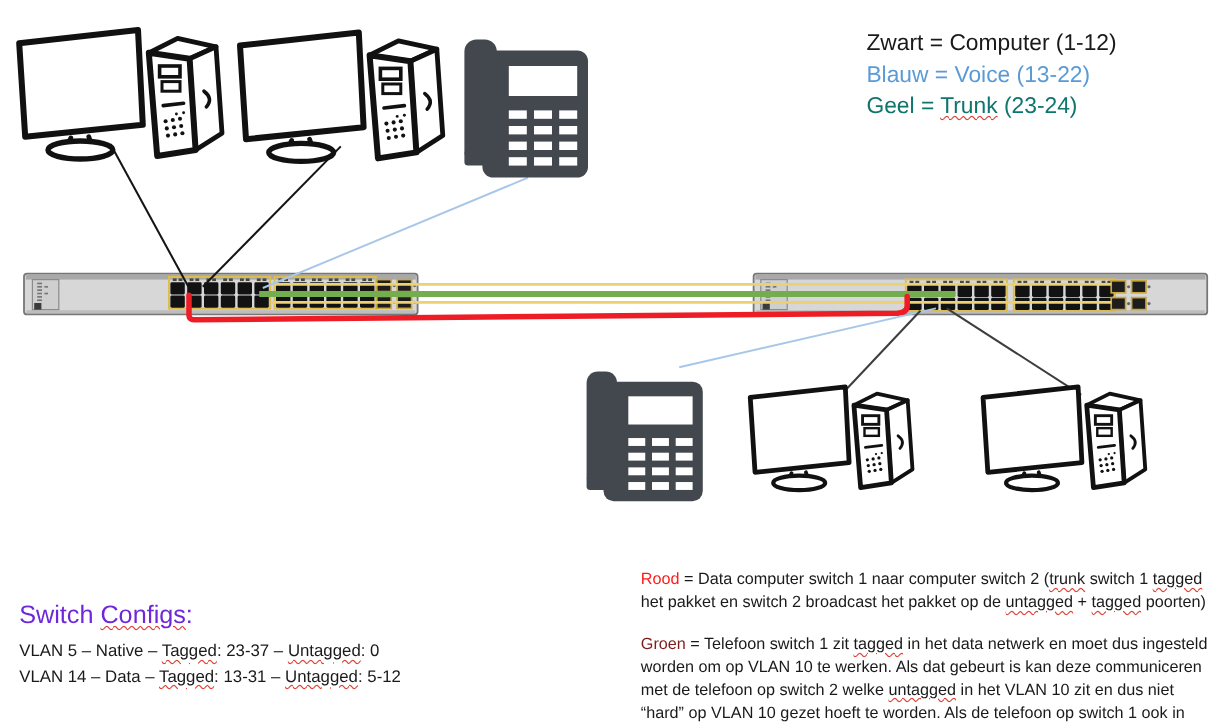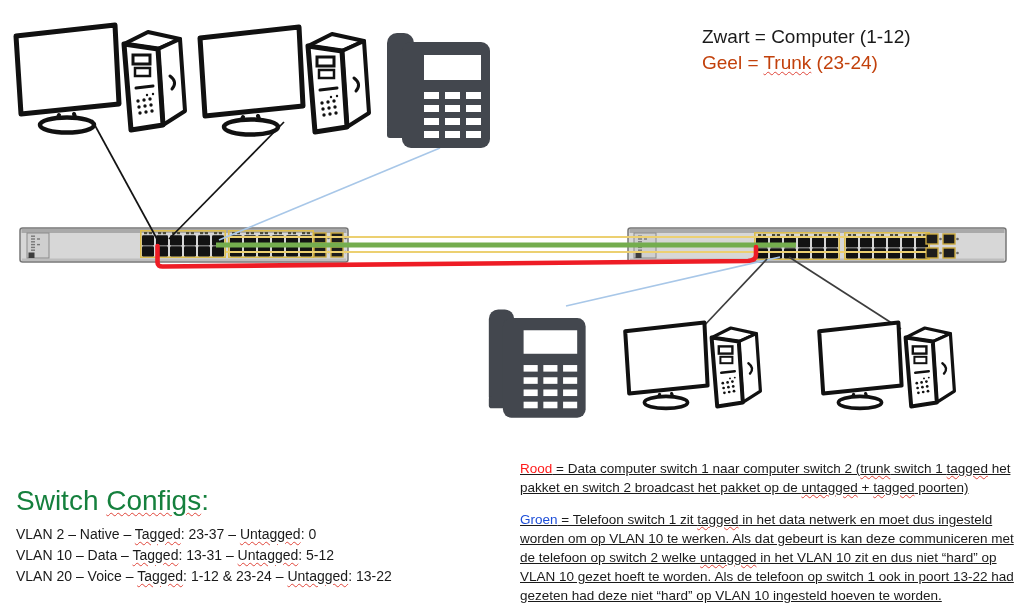--- a/index.html
+++ b/index.html
@@ -3,34 +3,34 @@
 <meta charset="utf-8">
 <style>
   html,body{margin:0;padding:0;background:#ffffff;}
   body{width:1024px;height:603px;position:relative;overflow:hidden;
        font-family:"Liberation Sans",sans-serif;color:#1a1a1a;}
   .abs{position:absolute;}
   .wavy{text-decoration-line:underline;text-decoration-style:wavy;
         text-decoration-color:#e0453a;text-decoration-thickness:1px;
         text-underline-offset:2px;}
   
-  .legend{left:702px;top:24px;font-size:19px;line-height:26px;white-space:nowrap;}
+  .legend{left:722px;top:24px;font-size:19px;line-height:26px;white-space:nowrap;}
   .legend-zwart{color:#1a1a1a;}
   .legend-blauw{color:#5b9bd5;}
-  .legend-geel{color:#c2410c;}
+  .legend-geel{color:#0f766e;}
   
   .configs{left:16px;top:485px;}
-  .configs-heading{font-size:28px;color:#15803d;margin:0 0 7px 0;font-weight:400;}
+  .configs-heading{font-size:21px;color:#6d28d9;margin:16px 0 7px 0;font-weight:400;}
   .configs-row{font-size:14px;line-height:21px;white-space:nowrap;}
   
   .notes{left:518px;top:457px;width:505px;font-size:13.5px;line-height:19px;}
-  .notes p{margin:2px;text-decoration:underline;}
+  .notes p{margin:16px;}
   .notes p + p{margin-top:13px;}
   .term-rood{color:#ff1a1a;}
-  .term-groen{color:#1d4ed8;}
+  .term-groen{color:#7f1d1d;}
 </style>
 </head>
 <body>
 
 <svg class="abs" style="left:0;top:0" width="1024" height="603" viewBox="0 0 1024 603">
   <defs>
 
     <g id="computer-sketch">
       <polygon points="4,14 103,3 107,82 9,92" fill="#fff" stroke="#111" stroke-width="5" stroke-linejoin="round"></polygon>
       <path d="M47,93 L43,102 M62,92 L65,101" stroke="#111" stroke-width="4" fill="none" stroke-linecap="round"></path>
@@ -173,26 +173,26 @@
   <use href="#computer-sketch" transform="translate(12,22)"></use>
   <use href="#computer-sketch" transform="translate(196,24)"></use>
   <use href="#phone-glyph" transform="translate(384,26)"></use>
   <use href="#phone-glyph" transform="translate(486,303) scale(0.94)"></use>
   <use href="#computer-sketch" transform="translate(622,320) scale(0.80)"></use>
   <use href="#computer-sketch" transform="translate(816,320) scale(0.80)"></use>
 </svg>
 
 <div class="abs legend">
   <div class="legend-zwart">Zwart = Computer (1-12)</div>
+  <div class="legend-blauw">Blauw = Voice (13-22)</div>
   <div class="legend-geel"><span>Geel = </span><span class="wavy">Trunk</span><span> (23-24)</span></div>
 </div>
 
 <div class="abs configs">
   <div class="configs-heading"><span>Switch </span><span class="wavy">Configs</span><span>:</span></div>
-  <div class="configs-row"><span>VLAN 2 – Native – </span><span class="wavy">Tagged</span><span>: 23-37 – </span><span class="wavy">Untagged</span><span>: 0</span></div>
-  <div class="configs-row"><span>VLAN 10 – Data – </span><span class="wavy">Tagged</span><span>: 13-31 – </span><span class="wavy">Untagged</span><span>: 5-12</span></div>
-  <div class="configs-row"><span>VLAN 20 – Voice – </span><span class="wavy">Tagged</span><span>: 1-12 &amp; 23-24 – </span><span class="wavy">Untagged</span><span>: 13-22</span></div>
+  <div class="configs-row"><span>VLAN 5 – Native – </span><span class="wavy">Tagged</span><span>: 23-37 – </span><span class="wavy">Untagged</span><span>: 0</span></div>
+  <div class="configs-row"><span>VLAN 14 – Data – </span><span class="wavy">Tagged</span><span>: 13-31 – </span><span class="wavy">Untagged</span><span>: 5-12</span></div>
 </div>
 
 <div class="abs notes">
   <p><span class="term-rood">Rood</span><span> = Data computer switch 1 naar computer switch 2 (</span><span class="wavy">trunk</span><span> switch 1 </span><span class="wavy">tagged</span><span> het pakket en switch 2 broadcast het pakket op de </span><span class="wavy">untagged</span><span> + </span><span class="wavy">tagged</span><span> poorten)</span></p>
   <p><span class="term-groen">Groen</span><span> = Telefoon switch 1 zit </span><span class="wavy">tagged</span><span> in het data netwerk en moet dus ingesteld worden om op VLAN 10 te werken. Als dat gebeurt is kan deze communiceren met de telefoon op switch 2 welke </span><span class="wavy">untagged</span><span> in het VLAN 10 zit en dus niet “hard” op VLAN 10 gezet hoeft te worden. Als de telefoon op switch 1 ook in poort 13-22 had gezeten had deze niet “hard” op VLAN 10 ingesteld hoeven te worden.</span></p>
 </div>
 
 </body></html>

